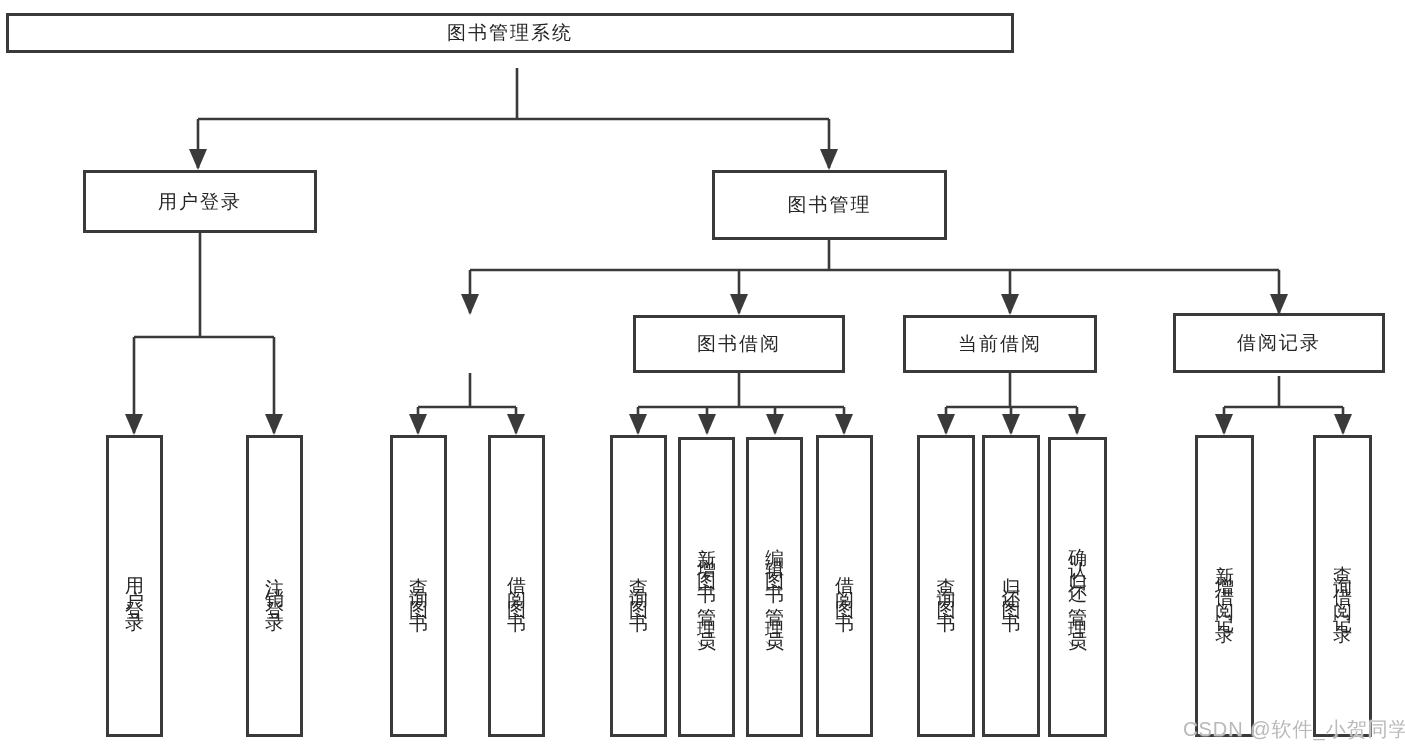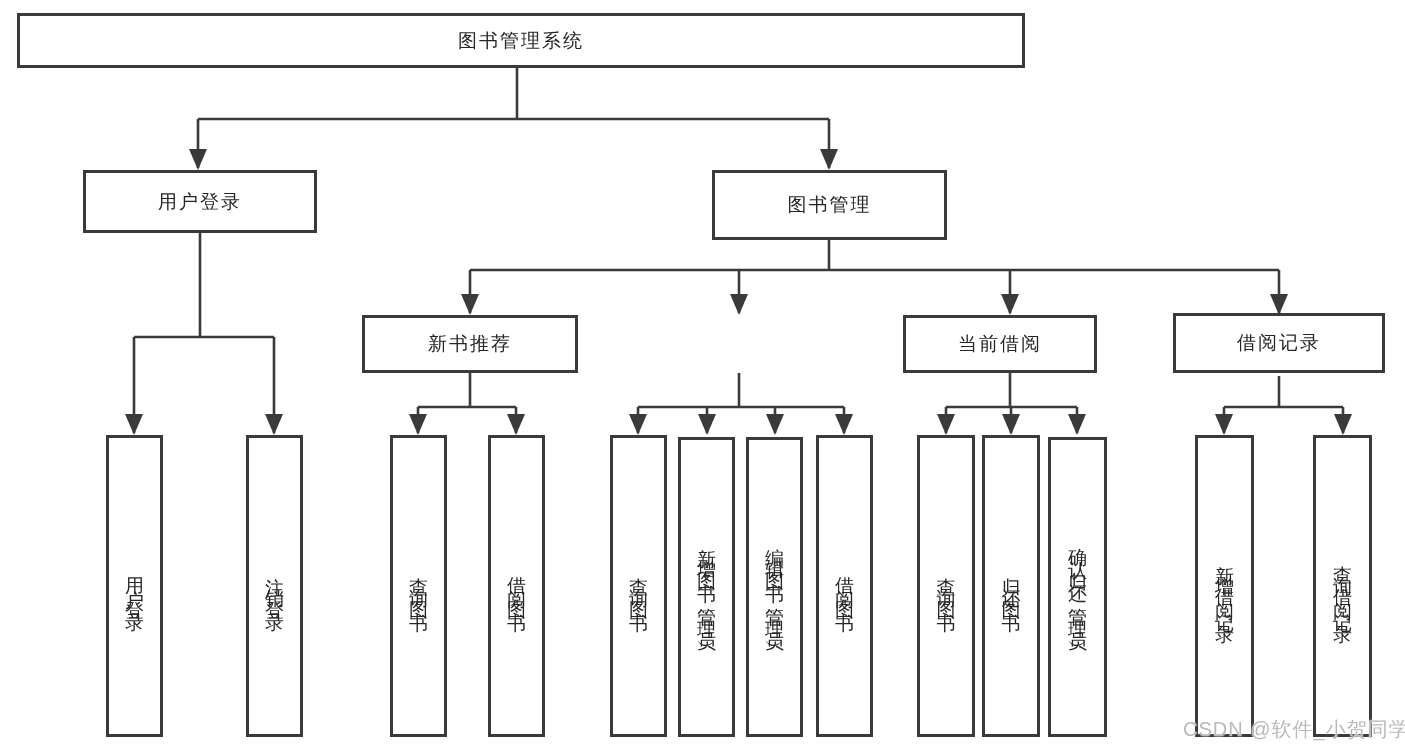--- a/index.html
+++ b/index.html
@@ -56,33 +56,33 @@
       <polygon points="766,414 784,414 775,435"></polygon>
       <polygon points="835,414 853,414 844,435"></polygon>
       <polygon points="937,414 955,414 946,435"></polygon>
       <polygon points="1002,414 1020,414 1011,435"></polygon>
       <polygon points="1068,414 1086,414 1077,435"></polygon>
       <polygon points="1215,414 1233,414 1224,435"></polygon>
       <polygon points="1334,414 1352,414 1343,435"></polygon>
     </g>
   </svg>
 
-  <div class="node h" style="left:17px;top:13px;width:1008px;height:55px">
+  <div class="node h" style="left:6px;top:13px;width:1008px;height:40px">
     <span>图书管理系统</span>
   </div>
 
   <div class="node h" style="left:83px;top:170px;width:234px;height:63px">
     <span>用户登录</span>
   </div>
   <div class="node h" style="left:712px;top:170px;width:235px;height:70px">
     <span>图书管理</span>
   </div>
 
-  <div class="node h" style="left:362px;top:315px;width:216px;height:58px">
-    <span>新书推荐</span>
+  <div class="node h" style="left:633px;top:315px;width:212px;height:58px">
+    <span>图书借阅</span>
   </div>
   <div class="node h" style="left:903px;top:315px;width:194px;height:58px">
     <span>当前借阅</span>
   </div>
   <div class="node h" style="left:1173px;top:313px;width:212px;height:60px">
     <span>借阅记录</span>
   </div>
 
   <div class="node v" style="left:106px;top:435px;width:57px;height:302px">
     <span>用户登录</span>

